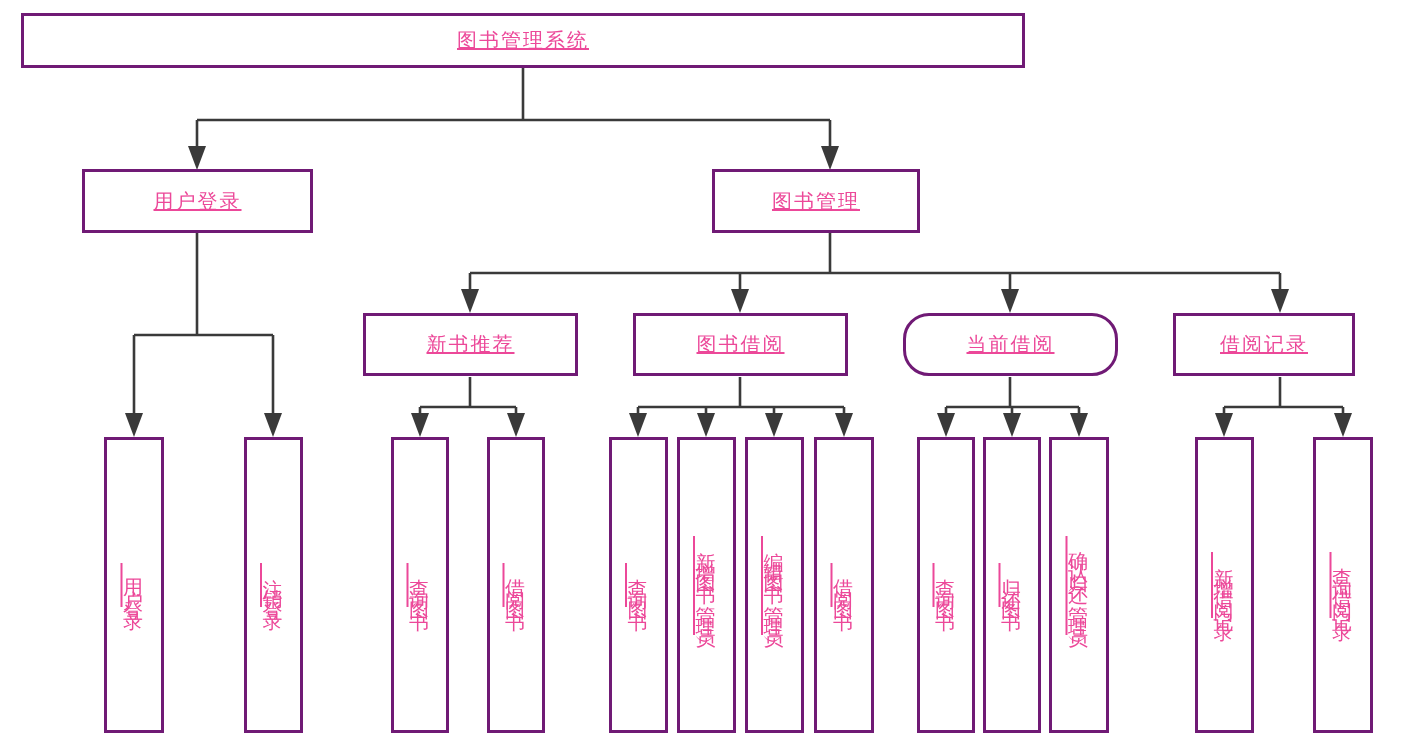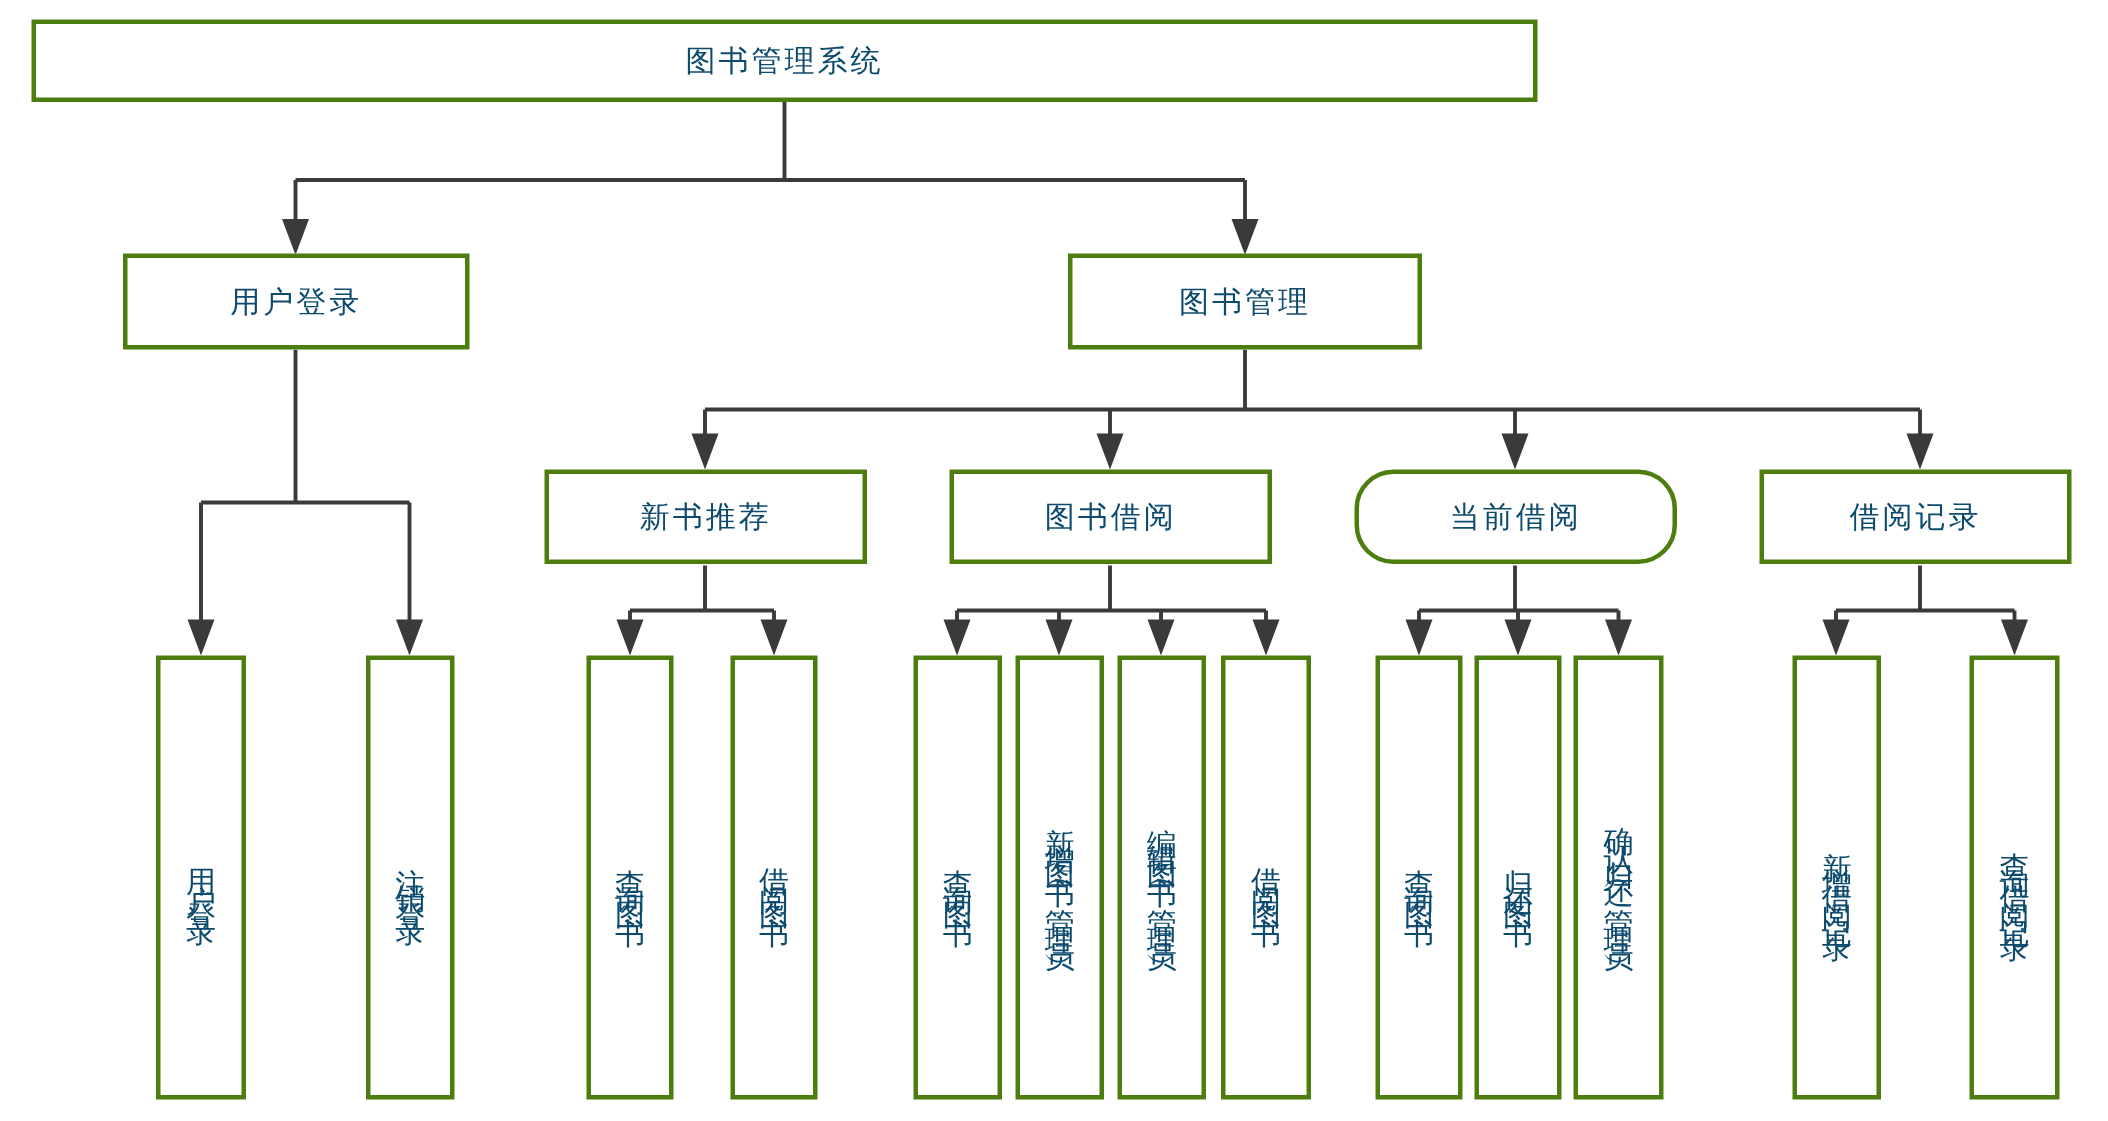--- a/index.html
+++ b/index.html
@@ -18,29 +18,30 @@
   #wires {
     position: absolute;
     left: 0;
     top: 0;
     width: 1405px;
     height: 747px;
   }
   .node {
     position: absolute;
     box-sizing: border-box;
-    border: 3px solid #4d7c0f;
+    border: 3px solid #701a75;
     background: #ffffff;
-    color: #0c4a6e;
+    color: #ec4899;
     display: flex;
     align-items: center;
     justify-content: center;
     font-size: 20px;
     letter-spacing: 2px;
     white-space: nowrap;
+    text-decoration: underline;
   }
   .node.v {
     writing-mode: vertical-rl;
     text-orientation: mixed;
     letter-spacing: 11px;
     white-space: normal;
   }
   #watermark {
     position: absolute;
     top: 718px;
@@ -124,26 +125,26 @@
       <polygon points="1070,413 1088,413 1079,437"></polygon>
 
       <polygon points="1215,413 1233,413 1224,437"></polygon>
       <polygon points="1334,413 1352,413 1343,437"></polygon>
     </g>
   </svg>
 
   <div class="node h" style="left:21px; top:13px; width:1004px; height:55px;">图书管理系统</div>
 
   <div class="node h" style="left:82px; top:169px; width:231px; height:64px;">用户登录</div>
-  <div class="node h" style="left:712px; top:169px; width:236px; height:64px;">图书管理</div>
+  <div class="node h" style="left:712px; top:169px; width:208px; height:64px;">图书管理</div>
 
   <div class="node h" style="left:633px; top:313px; width:215px; height:63px;">图书借阅</div>
   <div class="node h" style="left:363px; top:313px; width:215px; height:63px;">新书推荐</div>
   <div class="node h" style="left:903px; top:313px; width:215px; height:63px;border-radius:26px;">当前借阅</div>
-  <div class="node h" style="left:1173px; top:313px; width:208px; height:63px;">借阅记录</div>
+  <div class="node h" style="left:1173px; top:313px; width:182px; height:63px;">借阅记录</div>
 
   <div class="node v" style="left:104px; top:437px; width:60px; height:296px;">用户登录</div>
   <div class="node v" style="left:244px; top:437px; width:59px; height:296px;">注销登录</div>
 
   <div class="node v" style="left:391px; top:437px; width:58px; height:296px;">查询图书</div>
   <div class="node v" style="left:487px; top:437px; width:58px; height:296px;">借阅图书</div>
 
   <div class="node v" style="left:609px; top:437px; width:59px; height:296px;">查询图书</div>
   <div class="node v" style="left:677px; top:437px; width:59px; height:296px;">新增图书（管理员）</div>
   <div class="node v" style="left:745px; top:437px; width:59px; height:296px;">编辑图书（管理员）</div>

